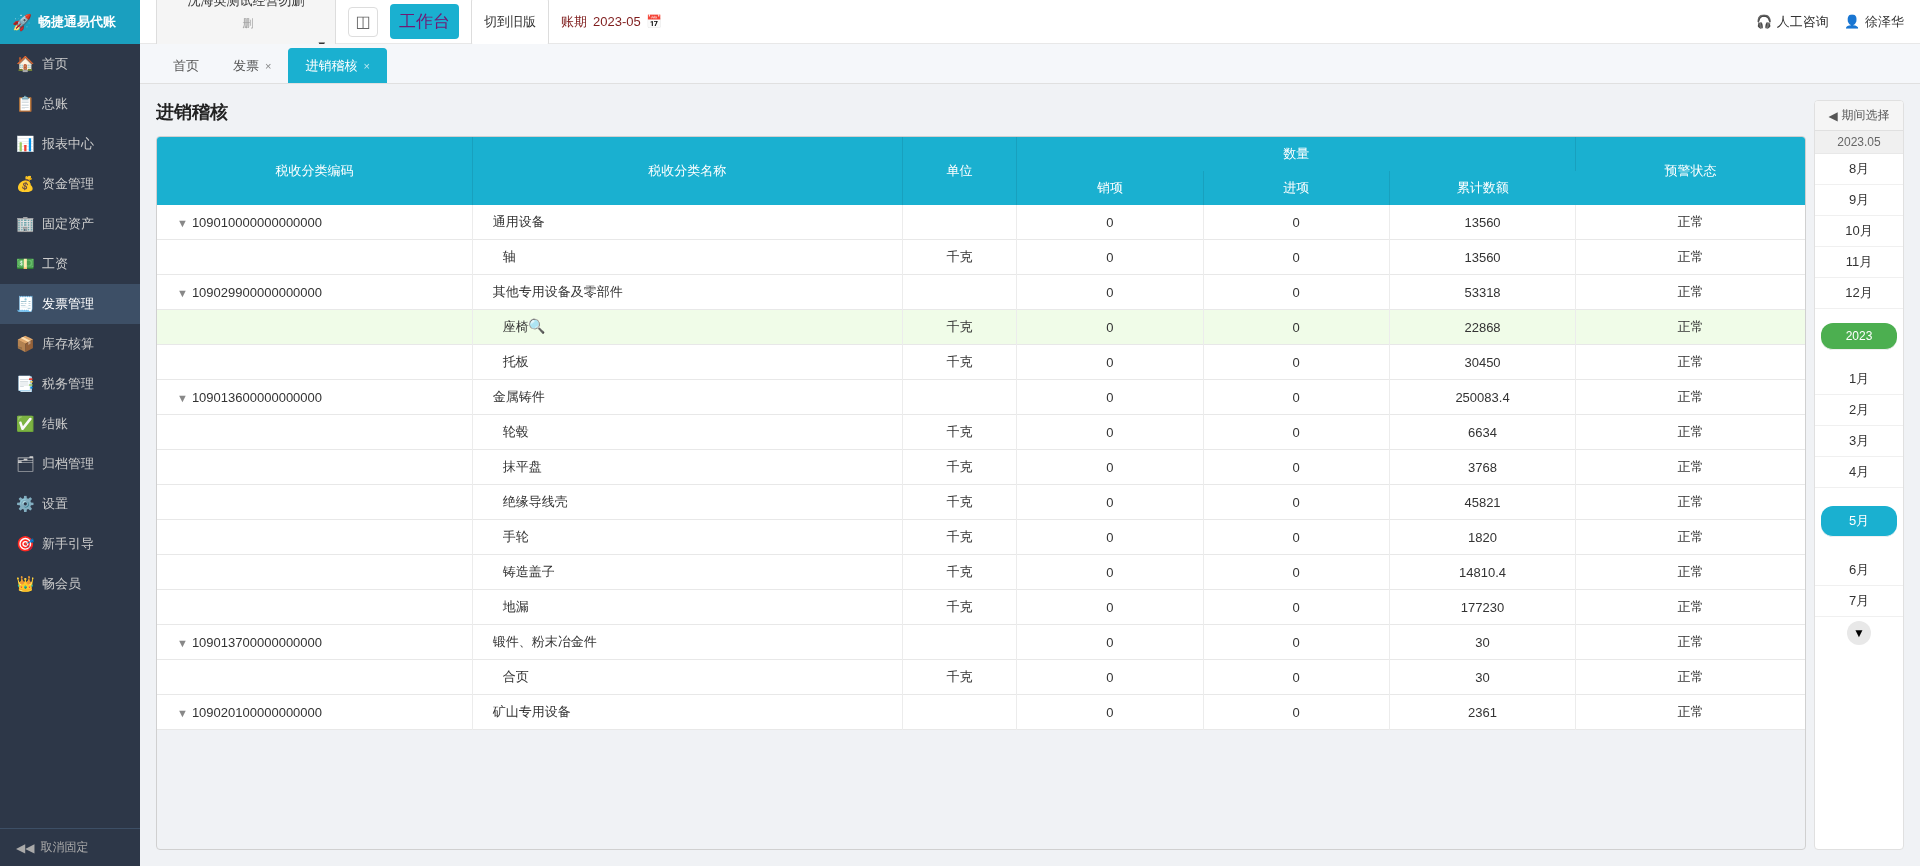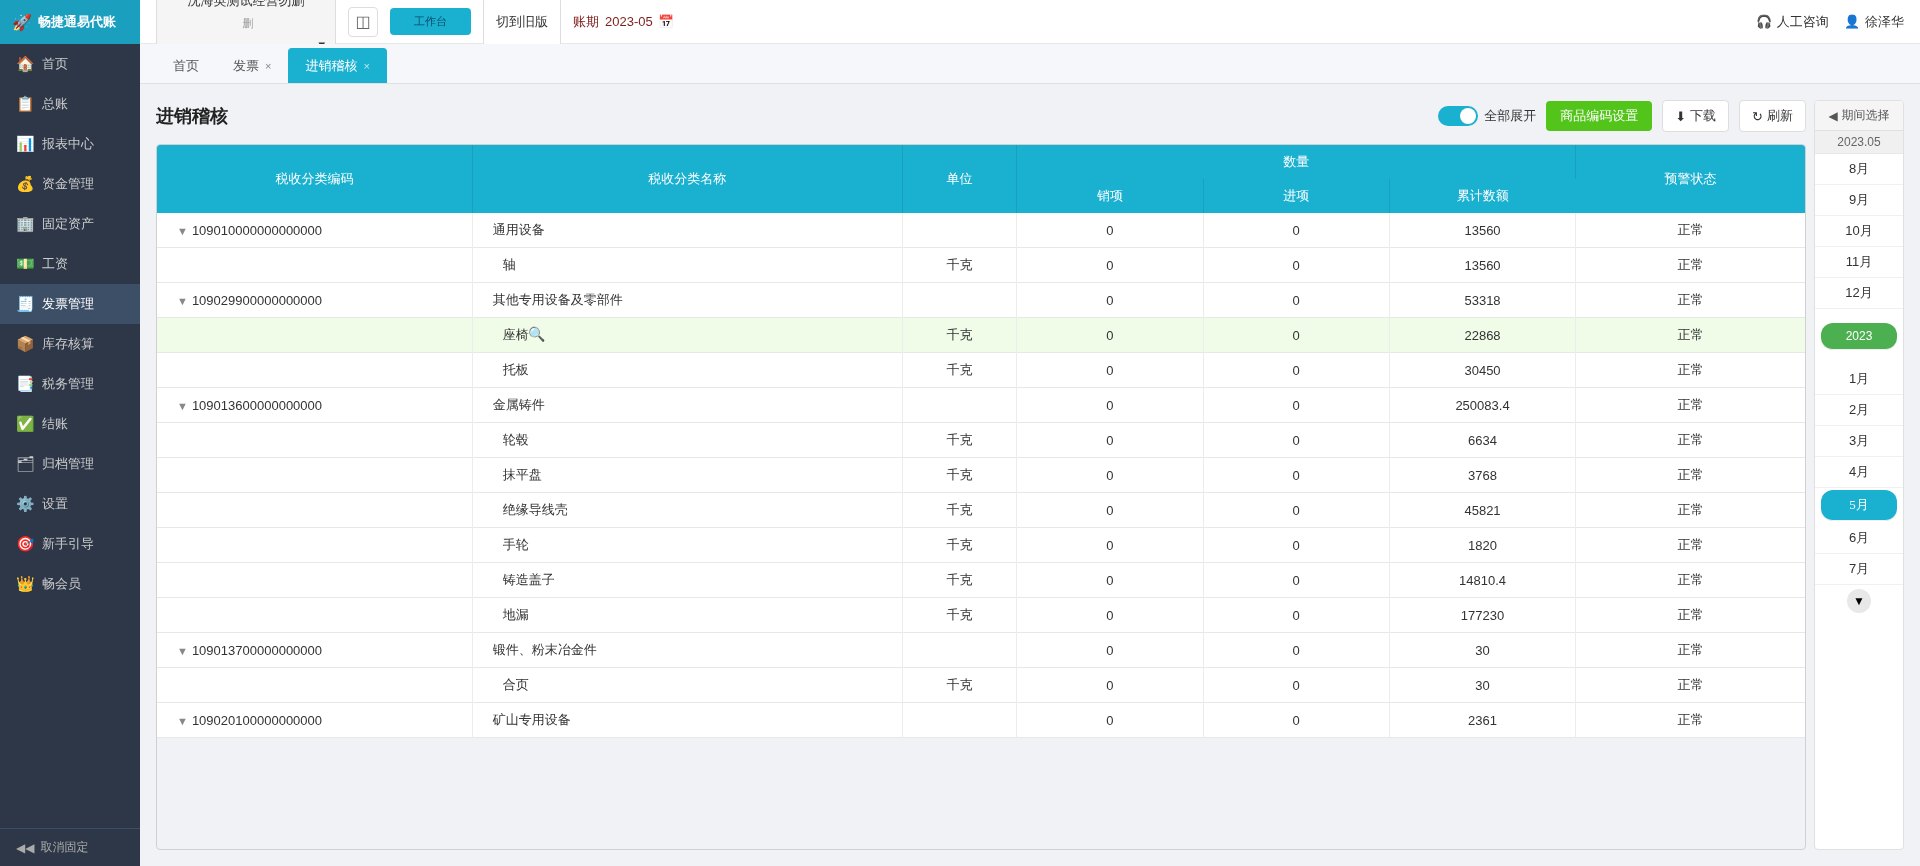--- a/index.html
+++ b/index.html
@@ -97,26 +97,26 @@
       background: white;
       display: flex;
       align-items: center;
       justify-content: center;
       cursor: pointer;
       color: #666;
       font-size: 16px;
     }
     .workbench-btn {
       background: #1ab0d0;
-      color: #0c4a6e;
+      color: #701a75;
       border: none;
       border-radius: 4px;
-      padding: 6px 24px;
-      cursor: pointer;
-      font-size: 11px;
+      padding: 6px 9px;
+      cursor: pointer;
+      font-size: 17px;
     }
     .switch-btn {
       background: white;
       color: #333;
       border: 1px solid #ddd;
       border-radius: 4px;
       padding: 15px 12px;
       cursor: pointer;
       font-size: 13px;
     }
@@ -340,22 +340,21 @@
       text-align: center;
       font-size: 13px;
       color: #333;
       cursor: pointer;
       border-bottom: 1px solid #f0f0f0;
     }
     .period-month.active {
       background: #1ab0d0;
       color: white;
       border-radius: 12px;
-      margin: 2px 6px;
-      font-family: Liberation Serif, serif;
+      margin: 18px 6px;
     }
     .period-month.year-label {
       background: #4caf50;
       color: white;
       border-radius: 12px;
       margin: 14px 6px;
       font-size: 12px;
     }
     .period-nav {
       padding: 4px;
@@ -500,37 +499,20 @@
       <span class="close-btn">×</span>
     </div>
   </div>
 
   <div class="page-content">
 
     <div class="main-panel">
 
       <div class="page-header">
         <h2 class="page-title">进销稽核</h2>
-        <div class="header-actions">
-          <div class="toggle-switch">
-            <div class="switch-track">
-              <div class="switch-thumb"></div>
-            </div>
-            <span>全部展开</span>
-          </div>
-          <button class="btn-green">商品编码设置</button>
-          <button class="btn-outline">
-            <span>⬇</span>
-            <span>下载</span>
-          </button>
-          <button class="btn-outline">
-            <span>↻</span>
-            <span>刷新</span>
-          </button>
-        </div>
       </div>
 
       <div class="table-container">
         <table>
           <thead>
             <tr>
               <th rowspan="2" style="width:220px;">
                 <span>税收分类编码</span>
               </th>
               <th rowspan="2" style="width:300px;">

